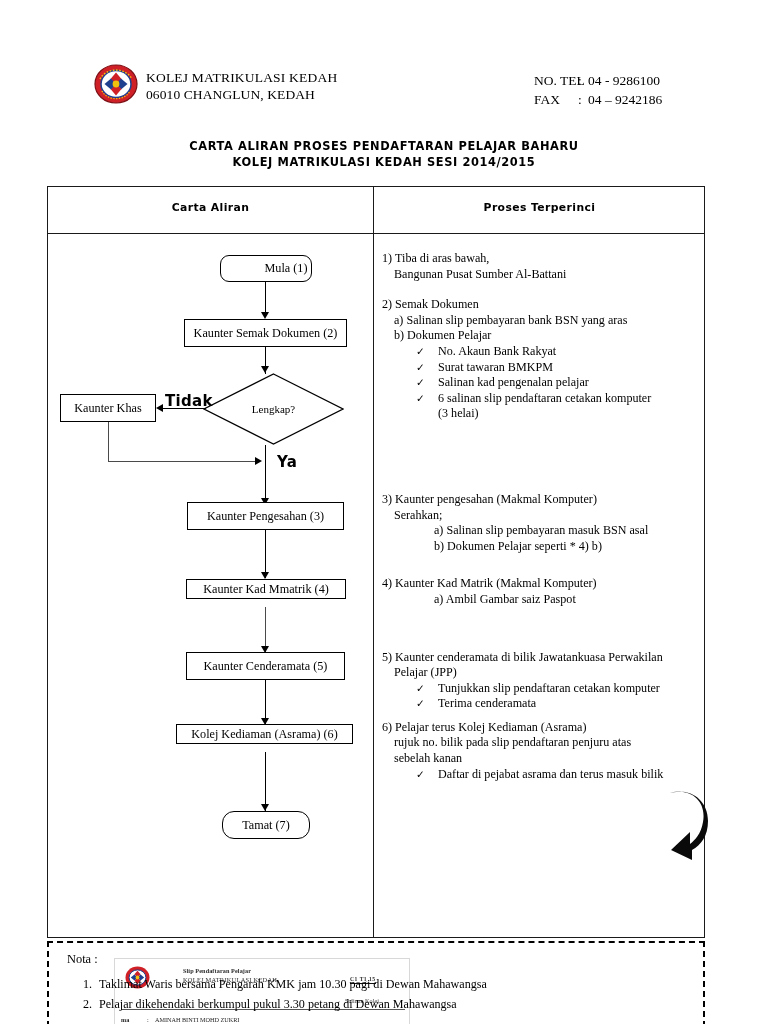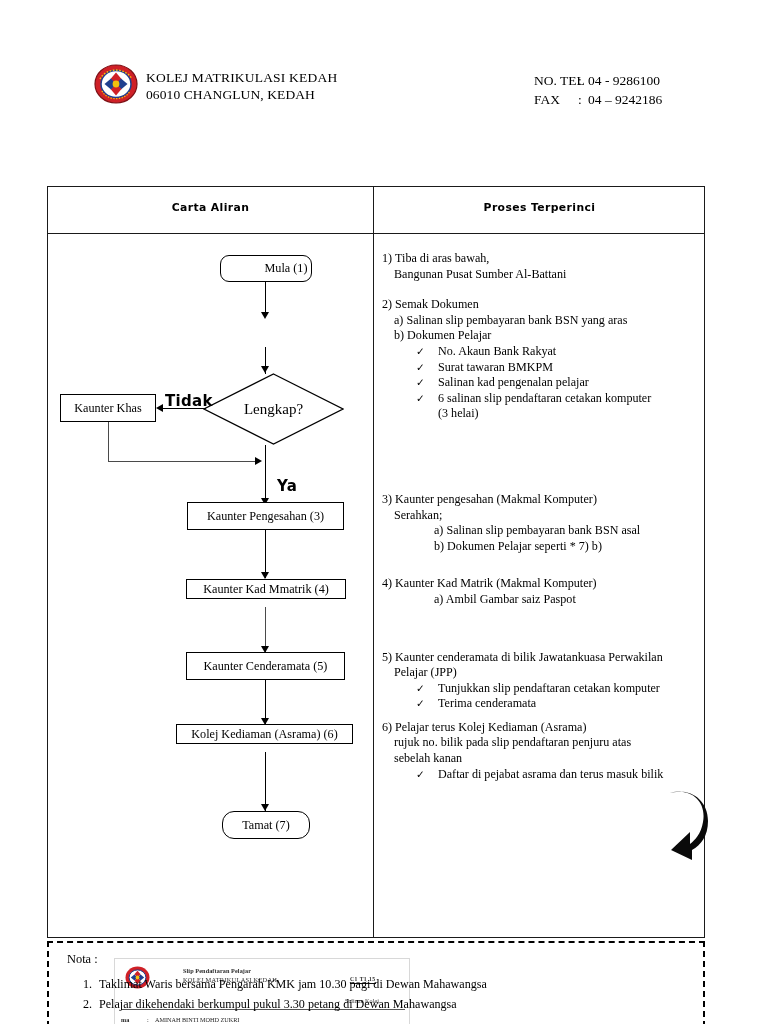--- a/index.html
+++ b/index.html
@@ -74,21 +74,21 @@
     text-align: center;
     line-height: 1.15;
     white-space: nowrap;
   }
   .node.round { border-radius: 9px; }
   .diamond-wrap { position: absolute; }
   .diamond-wrap svg { display: block; }
   .diamond-label {
     position: absolute; left: 0; top: 0; width: 100%; height: 100%;
     display: flex; align-items: center; justify-content: center;
-    font-size: 15px;
+    font-size: 11px;
   }
   .edge { position: absolute; background: #000; }
   .edge.v { width: 1.3px; }
   .edge.h { height: 1.3px; }
   .arrowhead { position: absolute; width: 0; height: 0; }
   .arrowhead.down {
     border-left: 4.5px solid transparent;
     border-right: 4.5px solid transparent;
     border-top: 7px solid #000;
   }
@@ -217,33 +217,38 @@
       <span class="cl">:</span>
       <span>04 - 9286100</span>
     </div>
     <div class="row">
       <span class="lb">FAX</span>
       <span class="cl">:</span>
       <span>04 – 9242186</span>
     </div>
   </div>
 
+  <div class="doc-title">
+    <div>CARTA ALIRAN PROSES PENDAFTARAN PELAJAR BAHARU</div>
+    <div>KOLEJ MATRIKULASI KEDAH SESI 2014/2015</div>
+  </div>
 
   <div class="tbl">
     <div class="tbl-head"></div>
     <div class="tbl-vline"></div>
     <div class="th left">Carta Aliran</div>
     <div class="th right">Proses Terperinci</div>
 
     <div class="flow">
 
       <div class="node round" style="left:172px; top:21px; width:92px; height:27px;padding-left:40px;">Mula (1)</div>
       <div class="edge v" style="left:217px; top:48px; height:32px;"></div>
       <div class="arrowhead down" style="left:213px; top:78px;"></div>
 
+      <div class="node" style="left:136px; top:85px; width:163px; height:28px;">Kaunter Semak Dokumen (2)</div>
       <div class="edge v" style="left:217px; top:113px; height:27px;"></div>
       <div class="arrowhead down" style="left:213px; top:132px;"></div>
 
       <div class="diamond-wrap" style="left:155px; top:139px; width:141px; height:72px;">
         <svg width="141" height="72" viewBox="0 0 141 72" aria-hidden="true">
           <polygon points="70.5,1 140,36 70.5,71 1,36" fill="#fff" stroke="#000" stroke-width="1.3"></polygon>
         </svg>
         <div class="diamond-label">Lengkap?</div>
       </div>
 
@@ -251,21 +256,21 @@
       <div class="arrowhead left" style="left:108px; top:170px;"></div>
       <div class="edge-label" style="left:117px; top:158px;">Tidak</div>
 
       <div class="node" style="left:12px; top:160px; width:96px; height:28px;">Kaunter Khas</div>
 
       <div class="edge v" style="left:60px; top:188px; height:40px; background:#4a4a4a;"></div>
       <div class="edge h" style="left:60px; top:227px; width:152px; background:#4a4a4a;"></div>
       <div class="arrowhead right" style="left:207px; top:223px;"></div>
 
       <div class="edge v" style="left:217px; top:211px; height:62px;"></div>
-      <div class="edge-label" style="left:229px; top:219px;margin-top:24px;">Ya</div>
+      <div class="edge-label" style="left:229px; top:219px;">Ya</div>
       <div class="arrowhead down" style="left:213px; top:264px;"></div>
 
       <div class="node" style="left:139px; top:268px; width:157px; height:28px;">Kaunter Pengesahan (3)</div>
       <div class="edge v" style="left:217px; top:296px; height:48px;"></div>
       <div class="arrowhead down" style="left:213px; top:338px;"></div>
 
       <div class="node" style="left:138px; top:345px; width:160px; height:20px;">Kaunter Kad Mmatrik (4)</div>
       <div class="edge v" style="left:217px; top:373px; height:45px; background:#4a4a4a;"></div>
       <div class="arrowhead down" style="left:213px; top:412px;"></div>
 
@@ -322,22 +327,22 @@
       </div>
 
       <div style="height:70px;"></div>
 
       <div class="blk">
         <div class="li">
           <span class="num">3)</span>
           <span class="txt">Kaunter pengesahan (Makmal Komputer)</span>
         </div>
         <div class="cont">Serahkan;</div>
-        <div class="sub2">a) Salinan slip pembayaran bank BSN asal</div>
-        <div class="sub2">b) Dokumen Pelajar seperti * 7) b)</div>
+        <div class="sub2">a) Salinan slip pembayaran masuk BSN asal</div>
+        <div class="sub2">b) Dokumen Pelajar seperti * 4) b)</div>
       </div>
 
       <div style="height:22px;"></div>
 
       <div class="blk">
         <div class="li">
           <span class="num">4)</span>
           <span class="txt">Kaunter Kad Matrik (Makmal Komputer)</span>
         </div>
         <div class="sub2">a) Ambil Gambar saiz Paspot</div>

